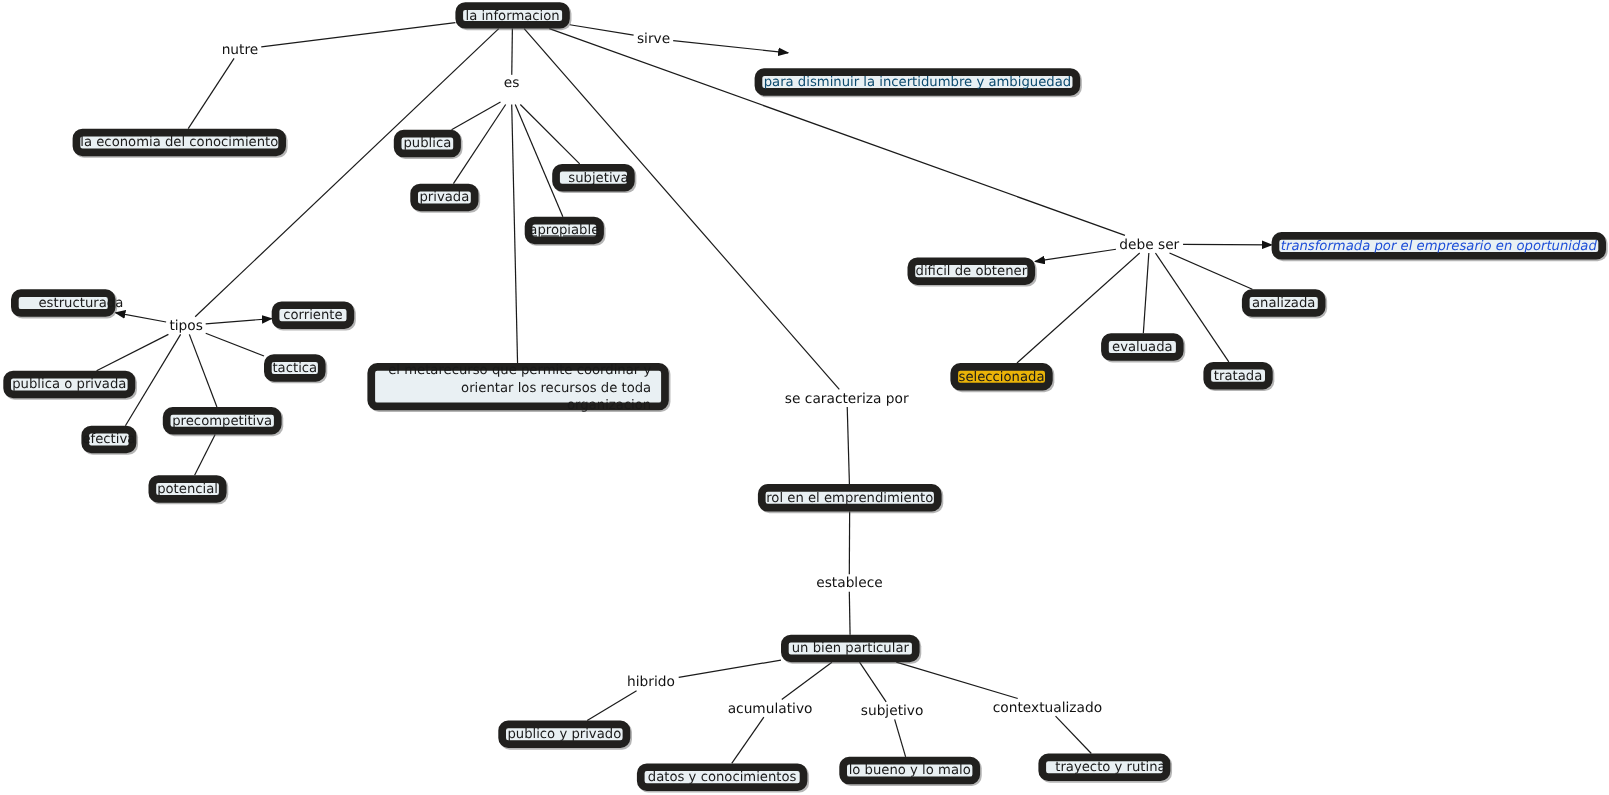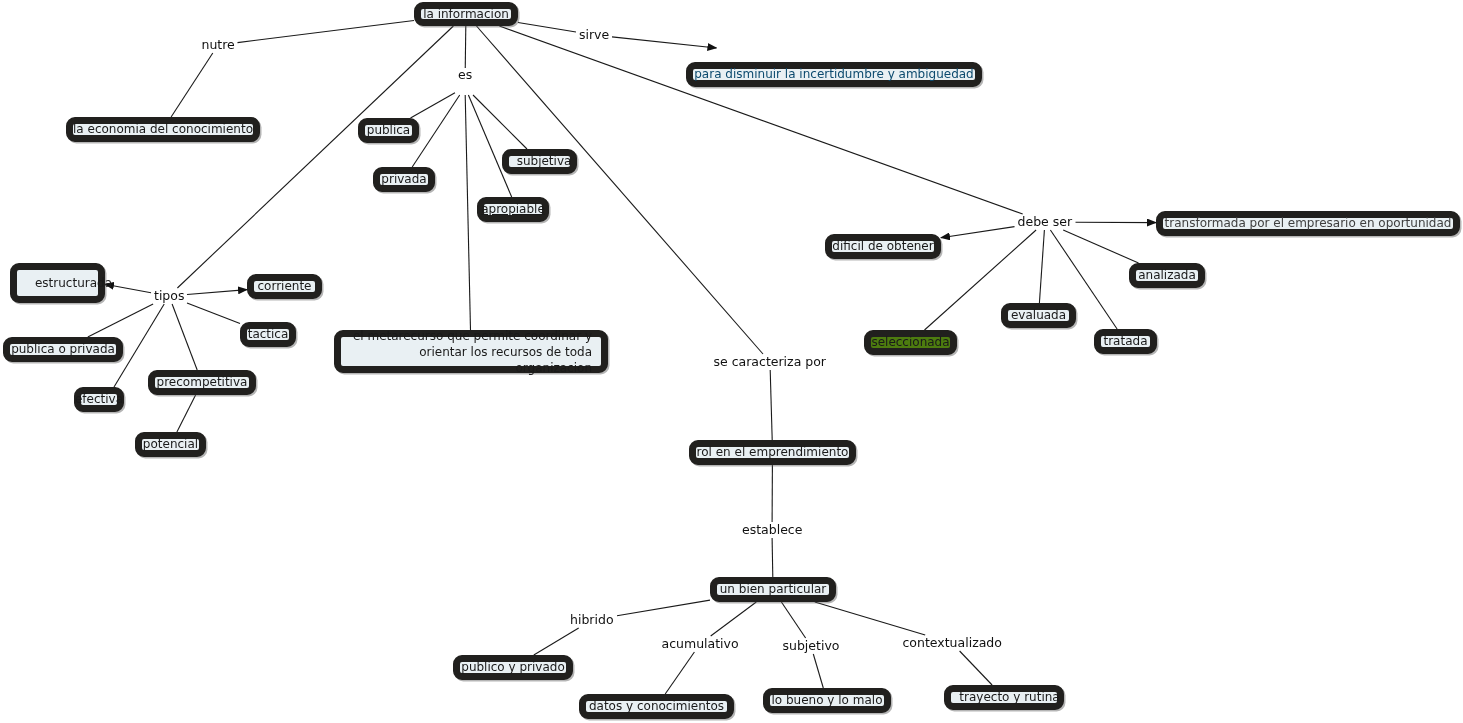--- a/index.html
+++ b/index.html
@@ -112,31 +112,31 @@
   </svg>
   <div id="nodes-group">
       <div class="node" style="left: 414px; top: 2px; width: 104px; height: 24px; background: rgb(233, 240, 243); border-color: rgb(33, 32, 30); color: rgb(26, 26, 26);">la informacion</div>
       <div class="node" style="left: 66px; top: 117px; width: 194px; height: 25px; background: rgb(233, 240, 243); border-color: rgb(33, 32, 30); color: rgb(26, 26, 26);">la economia del conocimiento</div>
       <div class="node" style="left: 686px; top: 62px; width: 296px; height: 25px; background: rgb(233, 240, 243); border-color: rgb(33, 32, 30); color: #0c4a6e;">para disminuir la incertidumbre y ambiguedad</div>
       <div class="node" style="left: 358px; top: 118px; width: 61px; height: 25px; background: rgb(233, 240, 243); border-color: rgb(33, 32, 30); color: rgb(26, 26, 26);">publica</div>
       <div class="node" style="left: 373px; top: 167px; width: 62px; height: 25px; background: rgb(233, 240, 243); border-color: rgb(33, 32, 30); color: rgb(26, 26, 26);">privada</div>
       <div class="node" style="left: 502px; top: 149px; width: 75px; height: 25px; background: rgb(233, 240, 243); border-color: rgb(33, 32, 30); color: rgb(26, 26, 26); padding-left: 18px;">subjetiva</div>
       <div class="node" style="left: 477px; top: 197px; width: 72px; height: 25px; background: rgb(233, 240, 243); border-color: rgb(33, 32, 30); color: rgb(26, 26, 26); text-decoration: underline;">apropiable</div>
       <div class="node multiline" style="left: 334px; top: 330px; width: 274px; height: 43px; background: rgb(233, 240, 243); border-color: rgb(33, 32, 30); color: rgb(26, 26, 26);">el metarecurso que permite coordinar y orientar los recursos de toda organizacion</div>
-      <div class="node" style="left: 10px; top: 263px; width: 95px; height: 40px; background: rgb(233, 240, 243); border-color: rgb(33, 32, 30); color: rgb(26, 26, 26); padding-left: 41px;">estructurada</div>
+      <div class="node" style="left: 10px; top: 263px; width: 95px; height: 25px; background: rgb(233, 240, 243); border-color: rgb(33, 32, 30); color: rgb(26, 26, 26); padding-left: 41px;">estructurada</div>
       <div class="node" style="left: 247px; top: 274px; width: 75px; height: 25px; background: rgb(233, 240, 243); border-color: rgb(33, 32, 30); color: rgb(26, 26, 26);">corriente</div>
       <div class="node" style="left: 240px; top: 322px; width: 56px; height: 25px; background: rgb(233, 240, 243); border-color: rgb(33, 32, 30); color: rgb(26, 26, 26);">tactica</div>
       <div class="node" style="left: 3px; top: 337px; width: 120px; height: 25px; background: rgb(233, 240, 243); border-color: rgb(33, 32, 30); color: rgb(26, 26, 26);">publica o privada</div>
       <div class="node" style="left: 74px; top: 387px; width: 50px; height: 25px; background: rgb(233, 240, 243); border-color: rgb(33, 32, 30); color: rgb(26, 26, 26);">efectiva</div>
       <div class="node" style="left: 148px; top: 370px; width: 108px; height: 25px; background: rgb(233, 240, 243); border-color: rgb(33, 32, 30); color: rgb(26, 26, 26);">precompetitiva</div>
       <div class="node" style="left: 135px; top: 432px; width: 71px; height: 25px; background: rgb(233, 240, 243); border-color: rgb(33, 32, 30); color: rgb(26, 26, 26);">potencial</div>
       <div class="node" style="left: 825px; top: 234px; width: 116px; height: 25px; background: rgb(233, 240, 243); border-color: rgb(33, 32, 30); color: rgb(26, 26, 26);">dificil de obtener</div>
-      <div class="node" style="left: 1156px; top: 211px; width: 304px; height: 25px; background: rgb(233, 240, 243); border-color: rgb(33, 32, 30); color: #404040;">transformada por el empresario en oportunidad</div>
+      <div class="node" style="left: 1156px; top: 211px; width: 304px; height: 25px; background: rgb(233, 240, 243); border-color: rgb(33, 32, 30); color: #1d4ed8; font-style: italic;">transformada por el empresario en oportunidad</div>
       <div class="node" style="left: 1129px; top: 263px; width: 76px; height: 25px; background: rgb(233, 240, 243); border-color: rgb(33, 32, 30); color: rgb(26, 26, 26);">analizada</div>
-      <div class="node" style="left: 864px; top: 330px; width: 93px; height: 25px; background: #4d7c0f; border-color: rgb(33, 32, 30); color: rgb(26, 26, 26);">seleccionada</div>
+      <div class="node" style="left: 864px; top: 330px; width: 93px; height: 25px; background: #eab308; border-color: rgb(33, 32, 30); color: rgb(26, 26, 26);">seleccionada</div>
       <div class="node" style="left: 1001px; top: 303px; width: 75px; height: 25px; background: rgb(233, 240, 243); border-color: rgb(33, 32, 30); color: rgb(26, 26, 26);">evaluada</div>
       <div class="node" style="left: 1094px; top: 329px; width: 63px; height: 25px; background: rgb(233, 240, 243); border-color: rgb(33, 32, 30); color: rgb(26, 26, 26);">tratada</div>
       <div class="node" style="left: 689px; top: 440px; width: 167px; height: 25px; background: rgb(233, 240, 243); border-color: rgb(33, 32, 30); color: rgb(26, 26, 26);">rol en el emprendimiento</div>
       <div class="node" style="left: 710px; top: 577px; width: 126px; height: 25px; background: rgb(233, 240, 243); border-color: rgb(33, 32, 30); color: rgb(26, 26, 26);">un bien particular</div>
       <div class="node" style="left: 453px; top: 655px; width: 120px; height: 25px; background: rgb(233, 240, 243); border-color: rgb(33, 32, 30); color: rgb(26, 26, 26);">publico y privado</div>
       <div class="node" style="left: 579px; top: 694px; width: 155px; height: 25px; background: rgb(233, 240, 243); border-color: rgb(33, 32, 30); color: rgb(26, 26, 26);">datos y conocimientos</div>
       <div class="node" style="left: 763px; top: 688px; width: 128px; height: 25px; background: rgb(233, 240, 243); border-color: rgb(33, 32, 30); color: rgb(26, 26, 26);">lo bueno y lo malo</div>
       <div class="node" style="left: 944px; top: 685px; width: 120px; height: 25px; background: rgb(233, 240, 243); border-color: rgb(33, 32, 30); color: rgb(26, 26, 26); padding-left: 20px;">trayecto y rutina</div>
     </div>
   <div id="labels-group">

